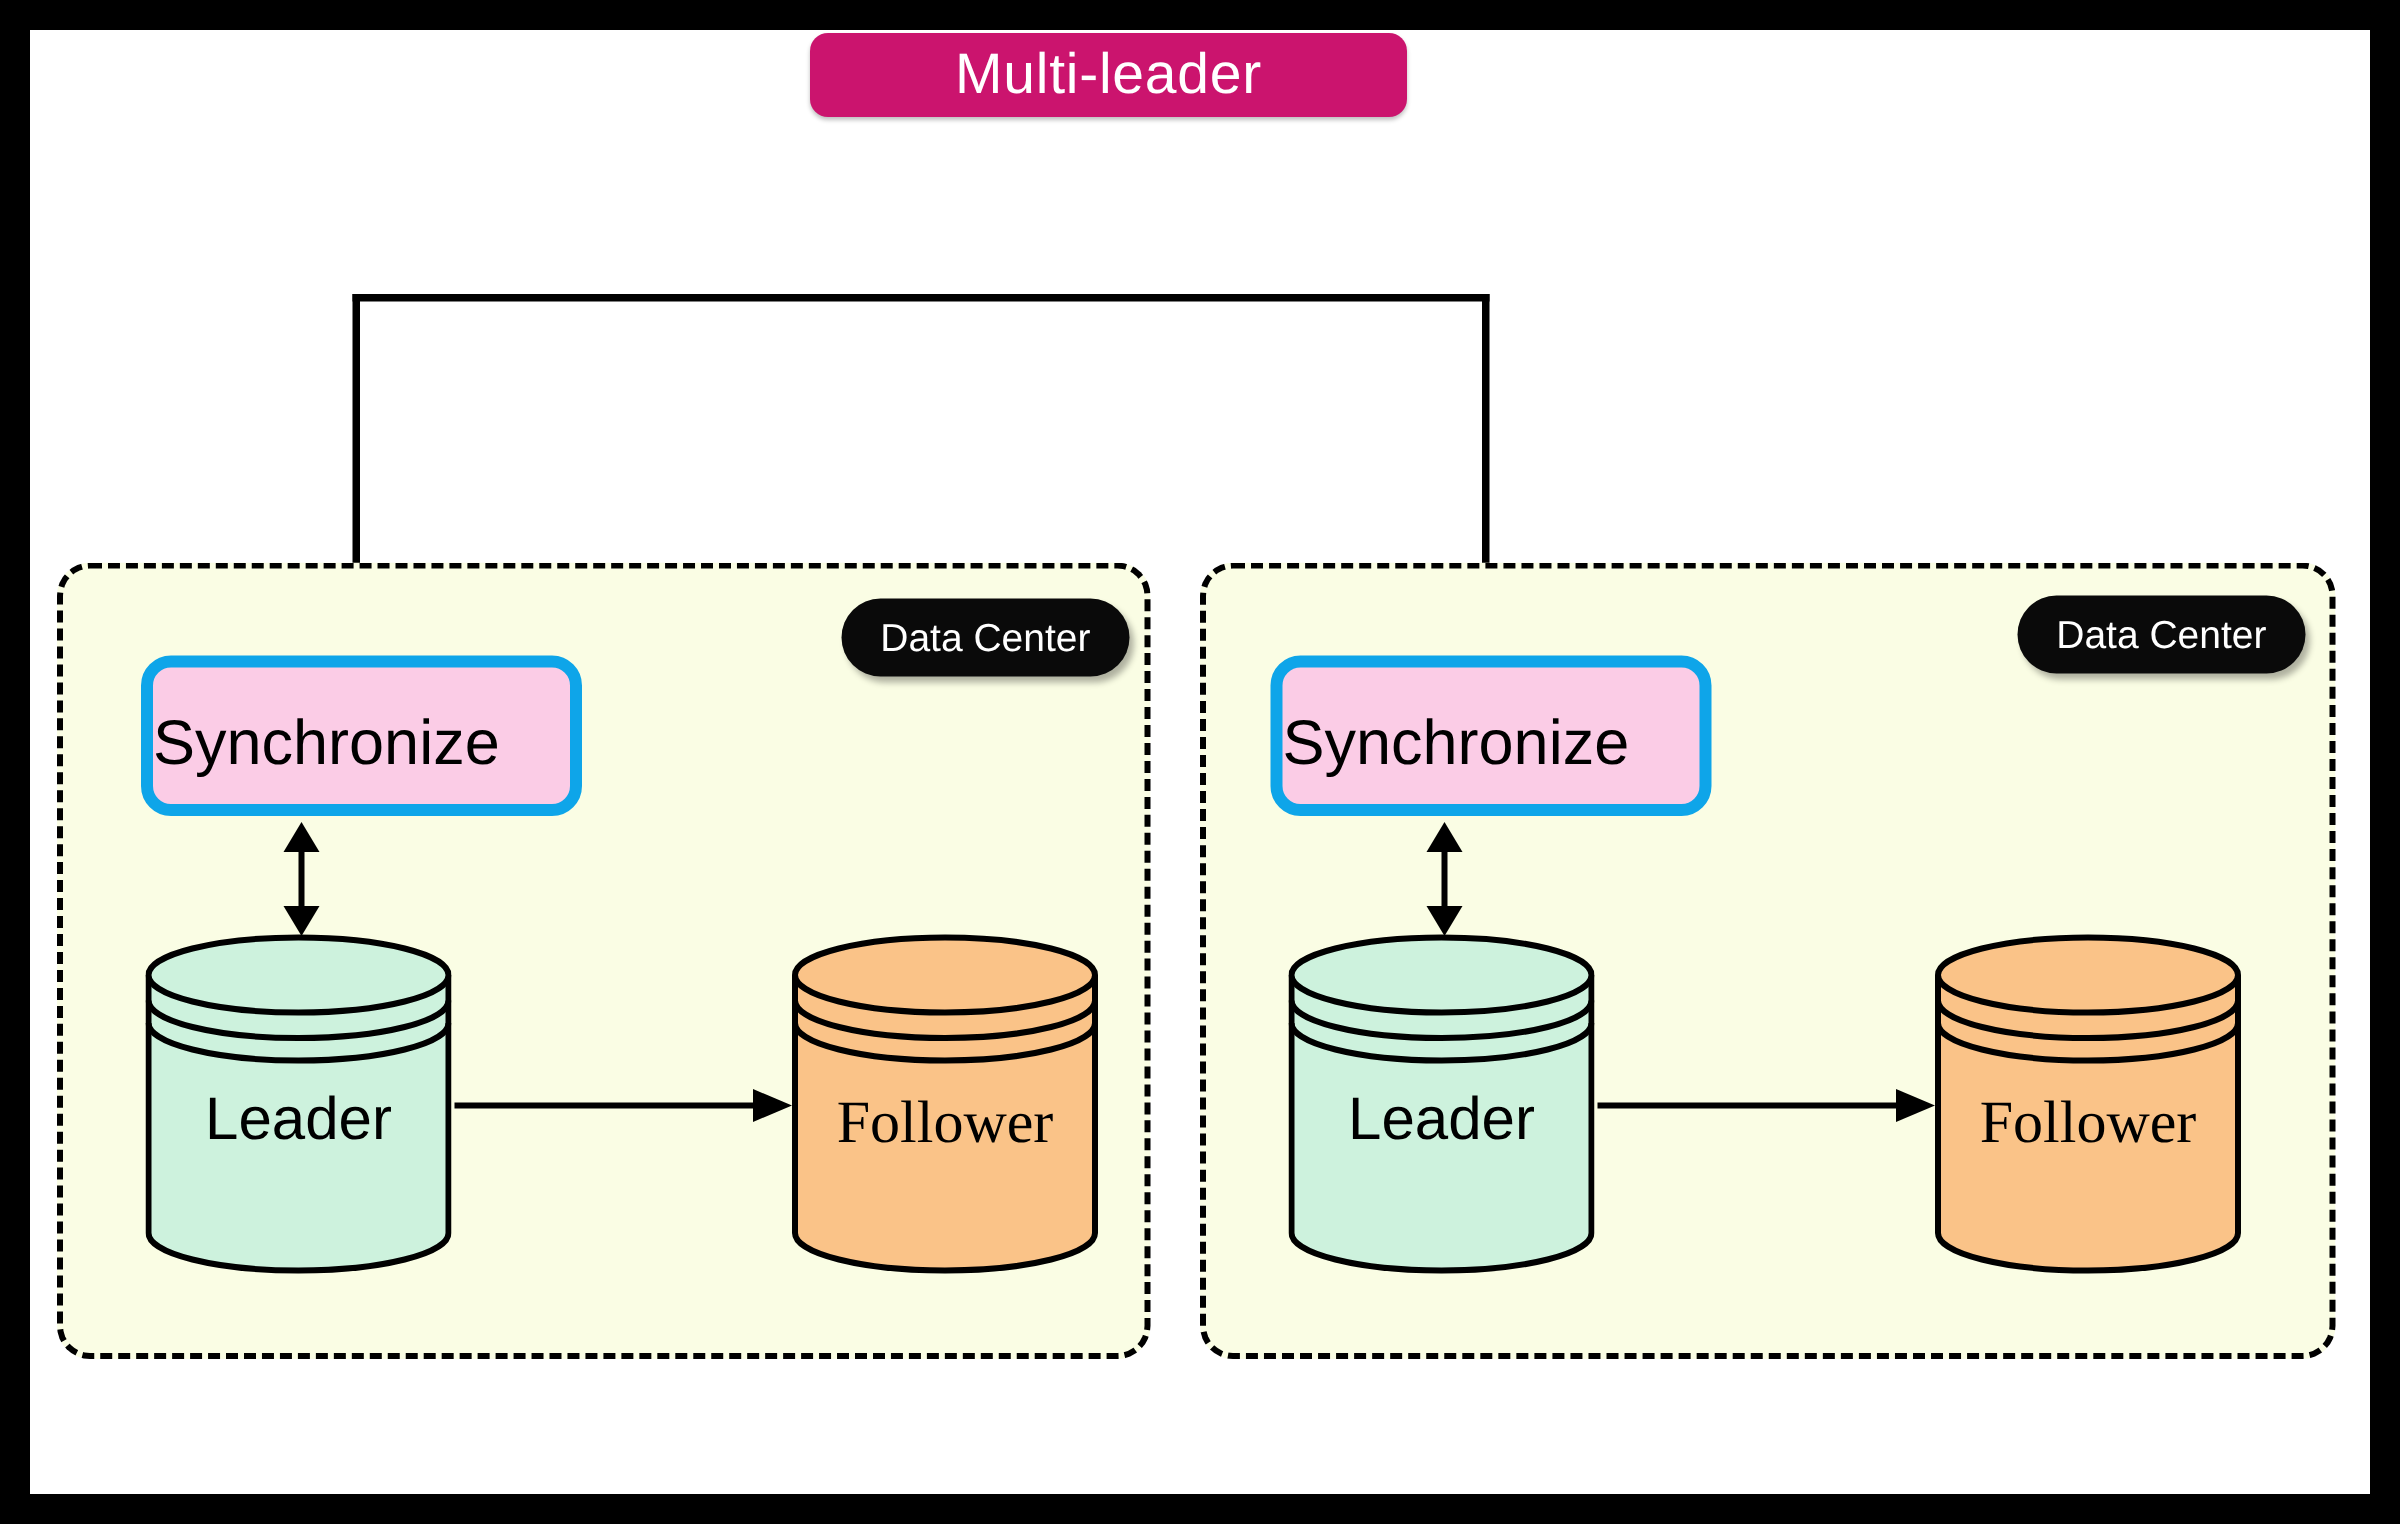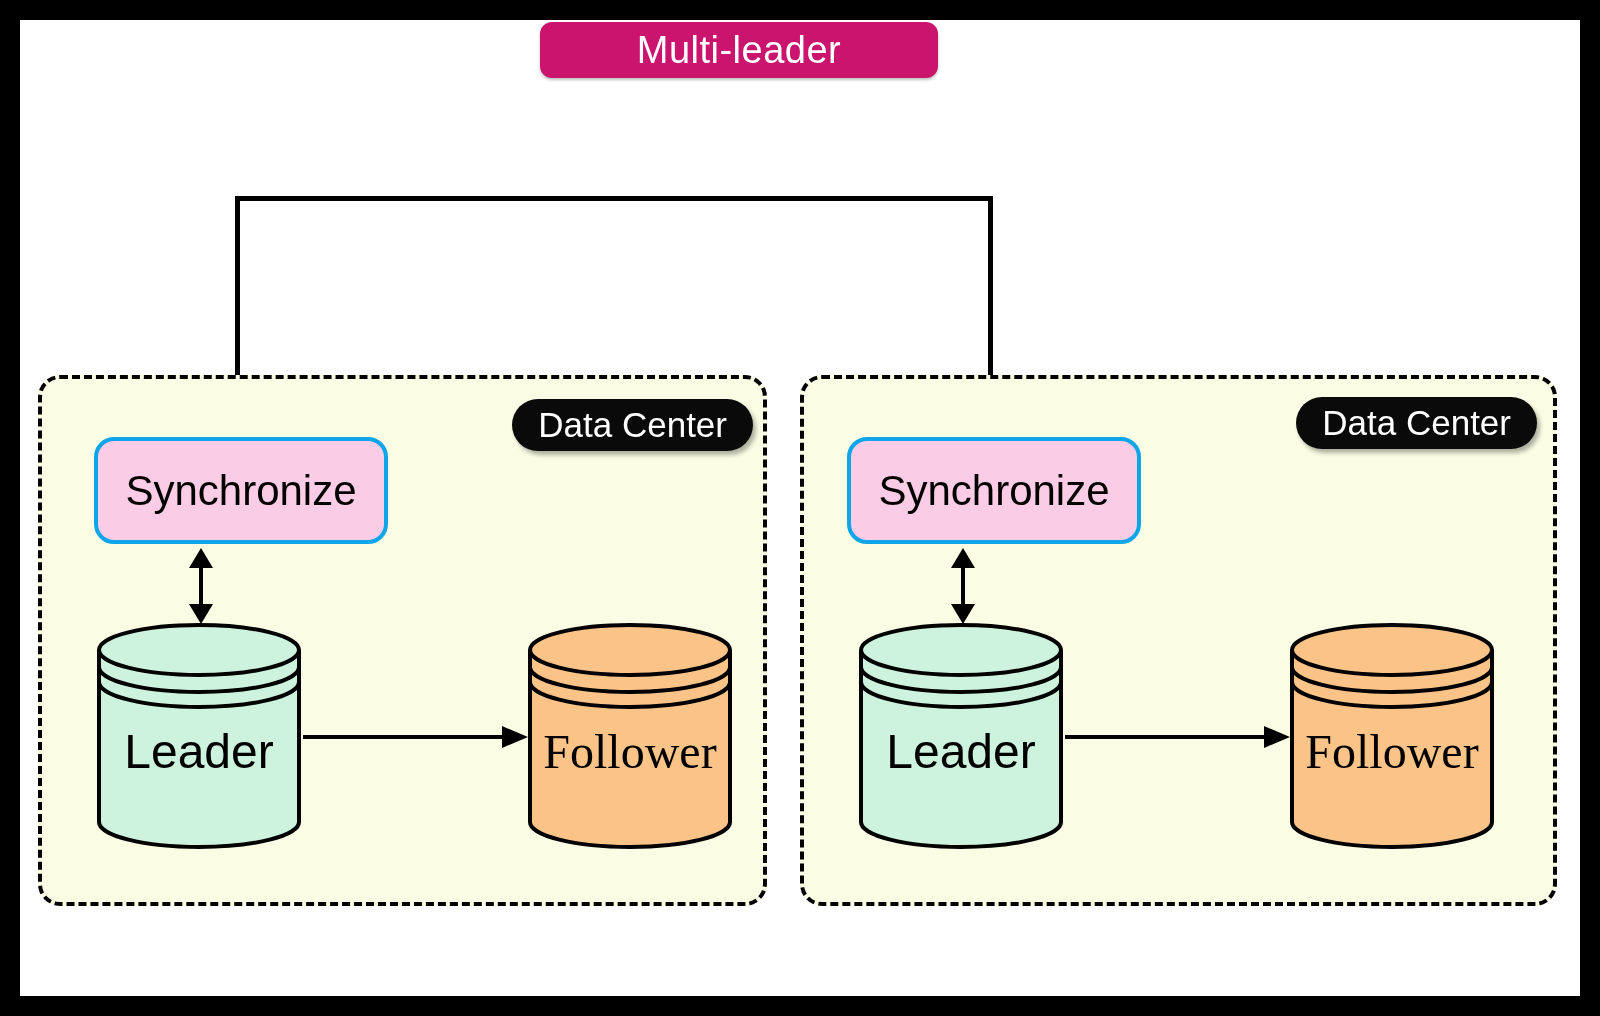--- a/index.html
+++ b/index.html
@@ -18,35 +18,35 @@
   .arrow-down{position:absolute;width:0;height:0;
     border-left:14px solid transparent;border-right:14px solid transparent;
     border-top:31px solid #000;}
 
   
   .dc{position:absolute;top:355px;height:531px;border:4px dashed #000;border-radius:22px;}
   .dc1{left:18px;width:729px;}
   .dc2{left:780px;width:757px;}
 
   .pill{position:absolute;height:52px;padding:0 26px;border-radius:27px;color:#fff;
-    font-size:35px;line-height:52px;text-align:center;
+    font-size:26px;line-height:52px;text-align:center;
     box-shadow:3px 4px 4px rgba(0,0,0,.3);}
   .dc1 .pill{top:20px;right:10px;}
   .dc2 .pill{top:18px;right:16px;}
 
-  .sync{position:absolute;top:58px;width:294px;height:107px;border:4px solid #0ea5e9;
-    border-radius:20px;color:#000;font-size:42px;text-align:center;line-height:100px;}
+  .sync{position:absolute;top:58px;width:294px;height:107px;border:8px solid #0ea5e9;
+    border-radius:20px;color:#000;font-size:42px;text-align:left;line-height:100px;}
   .dc1 .sync{left:52px;}
   .dc2 .sync{left:43px;}
 
   .cyl{position:absolute;top:243px;width:204px;height:228px;}
   .cyl-leader{left:55px;}
   .cyl-follower{left:486px;font-family:Liberation Serif, serif;}
   .cyl-label{position:absolute;left:0;top:102px;width:100%;text-align:center;
-    font-size:48px;color:#000;}
+    font-size:40px;color:#000;}
 
   
   .varrow{position:absolute;left:145px;top:169px;width:28px;height:76px;}
   .varrow .shaft{position:absolute;left:12px;top:8px;width:4px;height:60px;background:#000;}
   .varrow .head-up{position:absolute;left:2px;top:0;width:0;height:0;
     border-left:12px solid transparent;border-right:12px solid transparent;
     border-bottom:20px solid #000;}
   .varrow .head-dn{position:absolute;left:2px;bottom:0;width:0;height:0;
     border-left:12px solid transparent;border-right:12px solid transparent;
     border-top:20px solid #000;}

